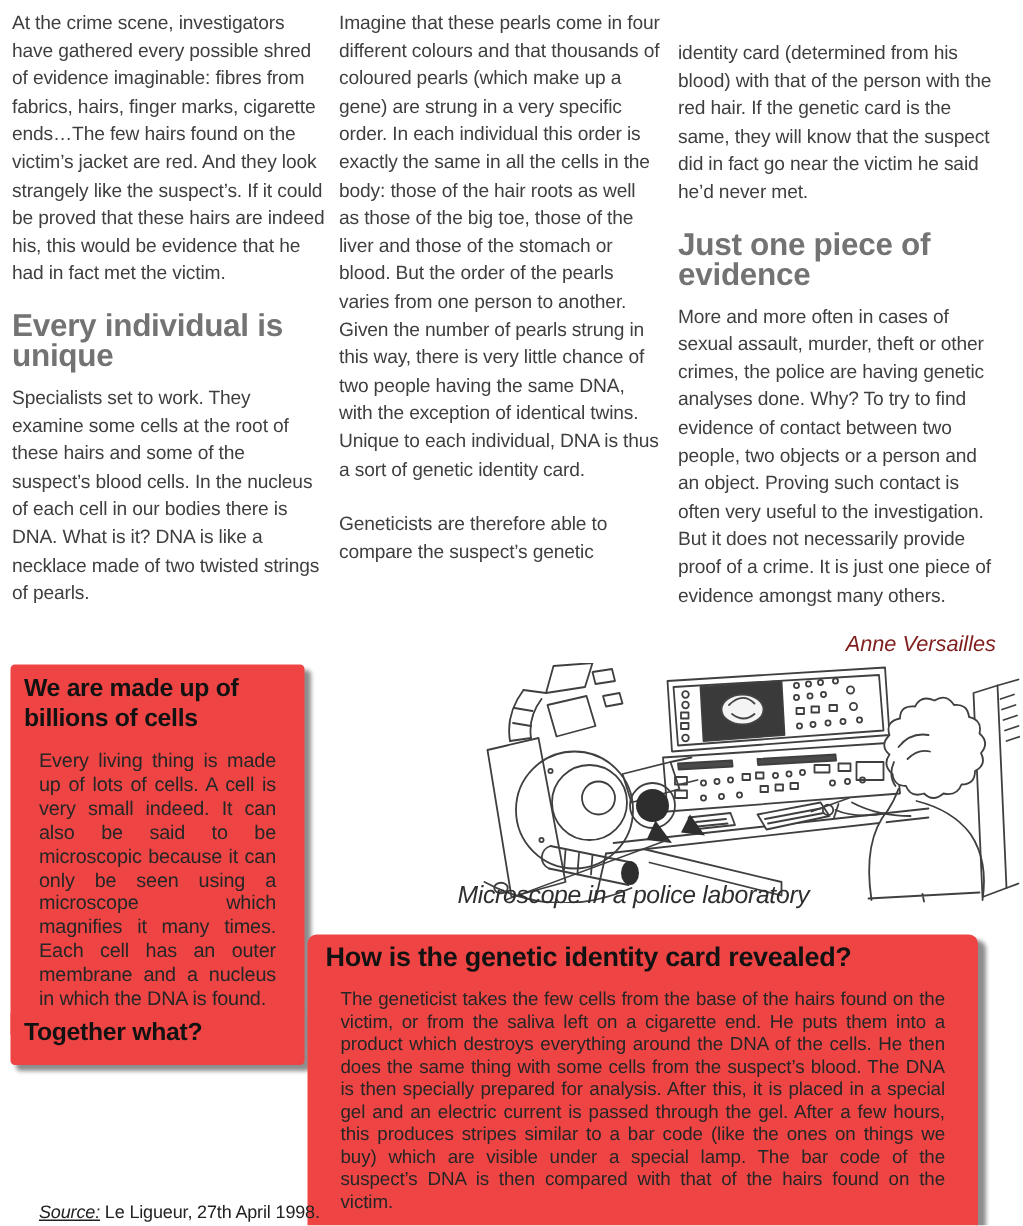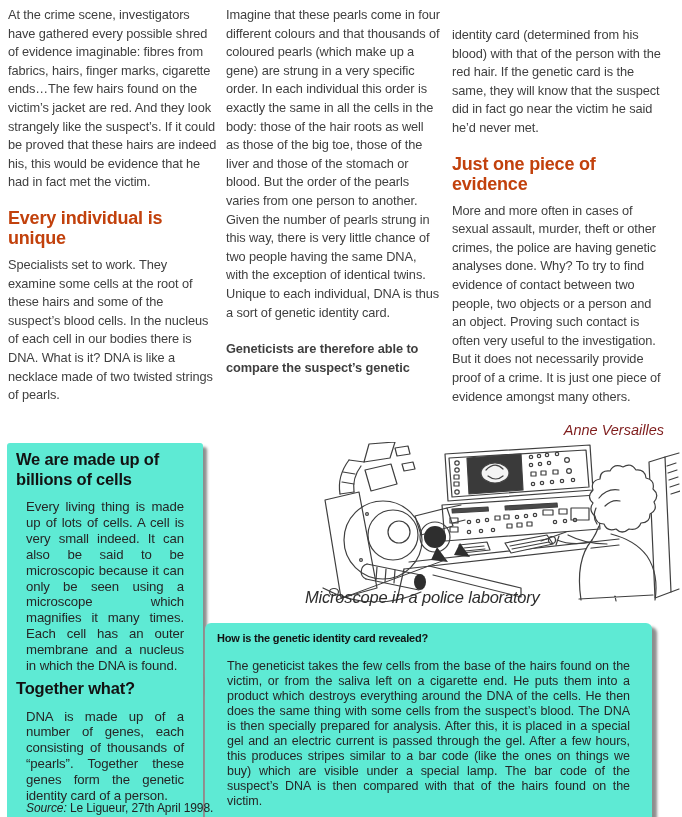--- a/index.html
+++ b/index.html
@@ -9,59 +9,59 @@
   }
   
   .col{position:absolute;top:6px;}
   .col-1{left:8px;width:210px;}
   .col-2{left:226px;width:214px;}
   .col-3{left:452px;width:212px;margin-top:20px;}
   .col p{
     margin:0;font-size:12.8px;line-height:18.6px;letter-spacing:-0.1px;
     color:#3f3f3f;text-align:left;
   }
-  .col p.gap{margin-top:18px;font-weight:bold;}
+  .col p.gap{margin-top:18px;}
   .col h2{
-    margin:16px 0 8px 0;font-size:18px;line-height:20px;color:#c2410c;
+    margin:16px 0 8px 0;font-size:21px;line-height:20px;color:#737373;
     font-weight:bold;letter-spacing:-0.2px;
   }
   .byline{
     margin-top:16px;text-align:right;font-style:italic;font-size:14.5px;color:#7f1d1d;
   }
   
   .greybox{
-    position:absolute;background:#5eead4;border-radius:3px;
+    position:absolute;background:#ef4444;border-radius:3px;
     box-shadow:4px 4px 3px #8d8d8d;color:#262626;
   }
   .greybox h3{
     margin:0 0 4px 0;font-size:16.5px;line-height:19.5px;color:#121212;
     font-weight:bold;letter-spacing:-0.2px;
   }
   .greybox p{margin:10px;text-align:justify;}
   .box-cells{left:7px;top:443px;width:196px;padding:7px 9px 8px 9px;box-sizing:border-box;}
   .box-genetic{left:7px;top:673px;width:196px;padding:6px 9px 7px 9px;box-sizing:border-box;}
   .box-cells p,.box-genetic p{font-size:13.2px;line-height:15.9px;letter-spacing:-0.1px;}
   .box-how{
     left:205px;top:623px;width:447px;padding:6px 12px 7px 12px;box-sizing:border-box;
     border-radius:6px;box-shadow:5px 4px 3px #8d8d8d;
   }
-  .box-how h3{font-size:11px;margin-bottom:3px;}
+  .box-how h3{font-size:18px;margin-bottom:3px;}
   .box-how p{font-size:12.5px;line-height:15px;letter-spacing:-0.05px;}
   
   .figure{position:absolute;left:308px;top:442px;width:372px;height:160px;}
   .figure svg{display:block;}
   .fig-caption{
     position:absolute;left:305px;top:588px;width:342px;text-align:left;
     font-style:italic;font-size:16.5px;color:#2e2e2e;letter-spacing:-0.2px;
   }
   
   .source{
     position:absolute;left:26px;top:801px;font-size:12px;color:#222222;letter-spacing:-0.1px;
   }
-  .source .src-label{font-style:italic;}
+  .source .src-label{font-style:italic;text-decoration:underline;}
 </style>
 </head>
 <body>
 
 <div class="page">
 
   <div class="col col-1">
     <p>At the crime scene, investigators have gathered every possible shred of evidence imaginable: fibres from fabrics, hairs, finger marks, cigarette ends…The few hairs found on the victim’s jacket are red.  And they look strangely like the suspect’s.  If it could be proved that these hairs are indeed his, this would be evidence that he had in fact met the victim.</p>
     <h2>Every individual is unique</h2>
     <p>Specialists set to work. They examine some cells at the root of these hairs and some of the suspect’s blood cells.  In the nucleus of each cell in our bodies there is DNA. What is it? DNA is like a necklace made of two twisted strings of pearls.</p>
@@ -79,21 +79,20 @@
     <div class="byline">Anne Versailles</div>
   </div>
 
   <div class="greybox box-cells">
     <h3>We are made up of billions of cells</h3>
     <p>Every living thing is made up of lots of cells. A cell is very small indeed. It can also be said to be microscopic because it can only be seen using a microscope which magnifies it many times. Each cell has an outer membrane and a nucleus in which the DNA is found.</p>
   </div>
 
   <div class="greybox box-genetic">
     <h3>Together what?</h3>
-    <p>DNA is made up of a number of genes, each consisting of thousands of “pearls”. Together these genes form the genetic identity card of a person.</p>
   </div>
 
   <div class="figure">
     <svg viewBox="0 0 370 160" width="372" height="160" xmlns="http://www.w3.org/2000/svg">
       <g stroke="#3f3f3f" stroke-width="1.2" fill="none" stroke-linecap="round" stroke-linejoin="round">
 
         <path d="M340,20 L356,15 L362,150 L346,156 Z"></path>
         <path d="M356,15 L370,11 M362,150 L370,147"></path>
         <path d="M358,24 l9,-3 M359,31 l9,-3 M360,38 l9,-3 M361,45 l9,-3 M362,52 l9,-3"></path>
 

